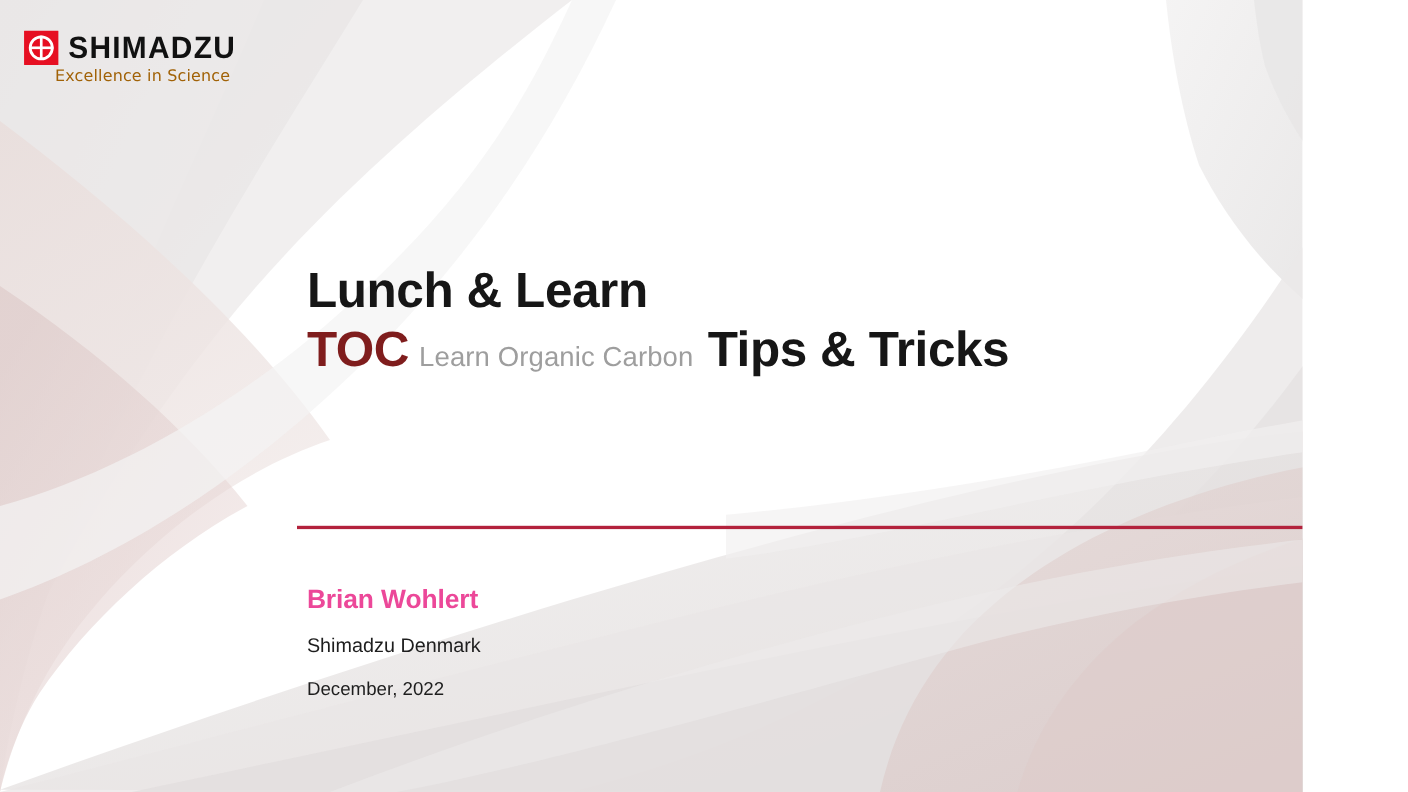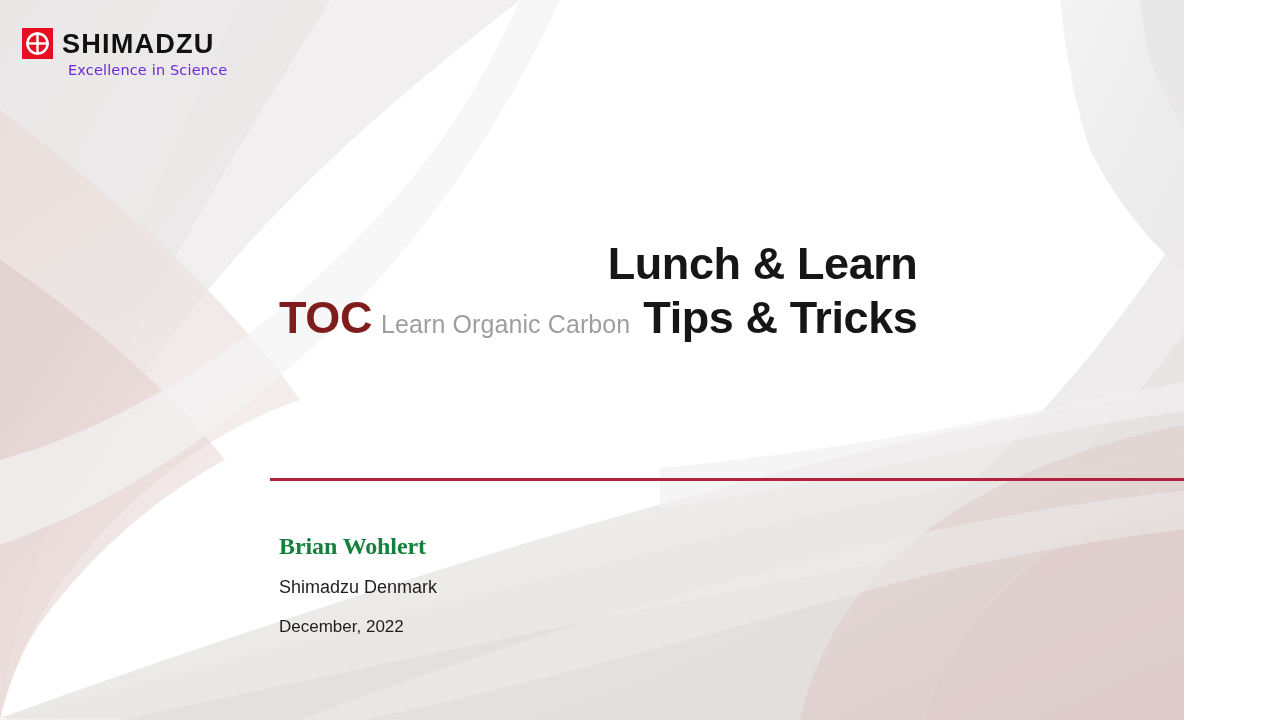--- a/index.html
+++ b/index.html
@@ -56,46 +56,45 @@
     font-weight: bold;
     letter-spacing: 1.2px;
     color: #111111;
     line-height: 1;
     white-space: nowrap;
     transform: scaleX(0.97);
     transform-origin: left center;
   }
   #logo-tagline {
     margin-top: 3px;
-    margin-left: 46px;
+    margin-left: 28px;
     font-family: "DejaVu Sans", sans-serif;
     font-size: 14.5px;
     font-weight: normal;
     letter-spacing: 0.15px;
-    color: #6d28d9;
+    color: #a16207;
     white-space: nowrap;
   }
 
   
   #title-block {
     position: absolute;
     left: 279px;
     top: 241px;
   }
   .title-line {
     white-space: nowrap;
     line-height: 1.0;
     color: #161616;
   }
   #title-line-1 {
     font-size: 45px;
     font-weight: bold;
     letter-spacing: -0.4px;
     margin-bottom: 9px;
-    text-align: right;
   }
   #title-line-2 {
     font-size: 45px;
     font-weight: bold;
     letter-spacing: -0.4px;
   }
   .title-acronym {
     font-size: 45px;
     font-weight: bold;
     color: #7f1d1d;
@@ -126,25 +125,24 @@
 
   
   #presenter-block {
     position: absolute;
     left: 279px;
     top: 534px;
   }
   #presenter-name {
     font-size: 24px;
     font-weight: bold;
-    color: #15803d;
+    color: #ec4899;
     letter-spacing: -0.1px;
     line-height: 1;
     white-space: nowrap;
-    font-family: Liberation Serif, serif;
   }
   #presenter-org {
     margin-top: 20px;
     font-size: 18px;
     font-weight: normal;
     color: #1e1e1e;
     line-height: 1;
     white-space: nowrap;
   }
   #presenter-date {

